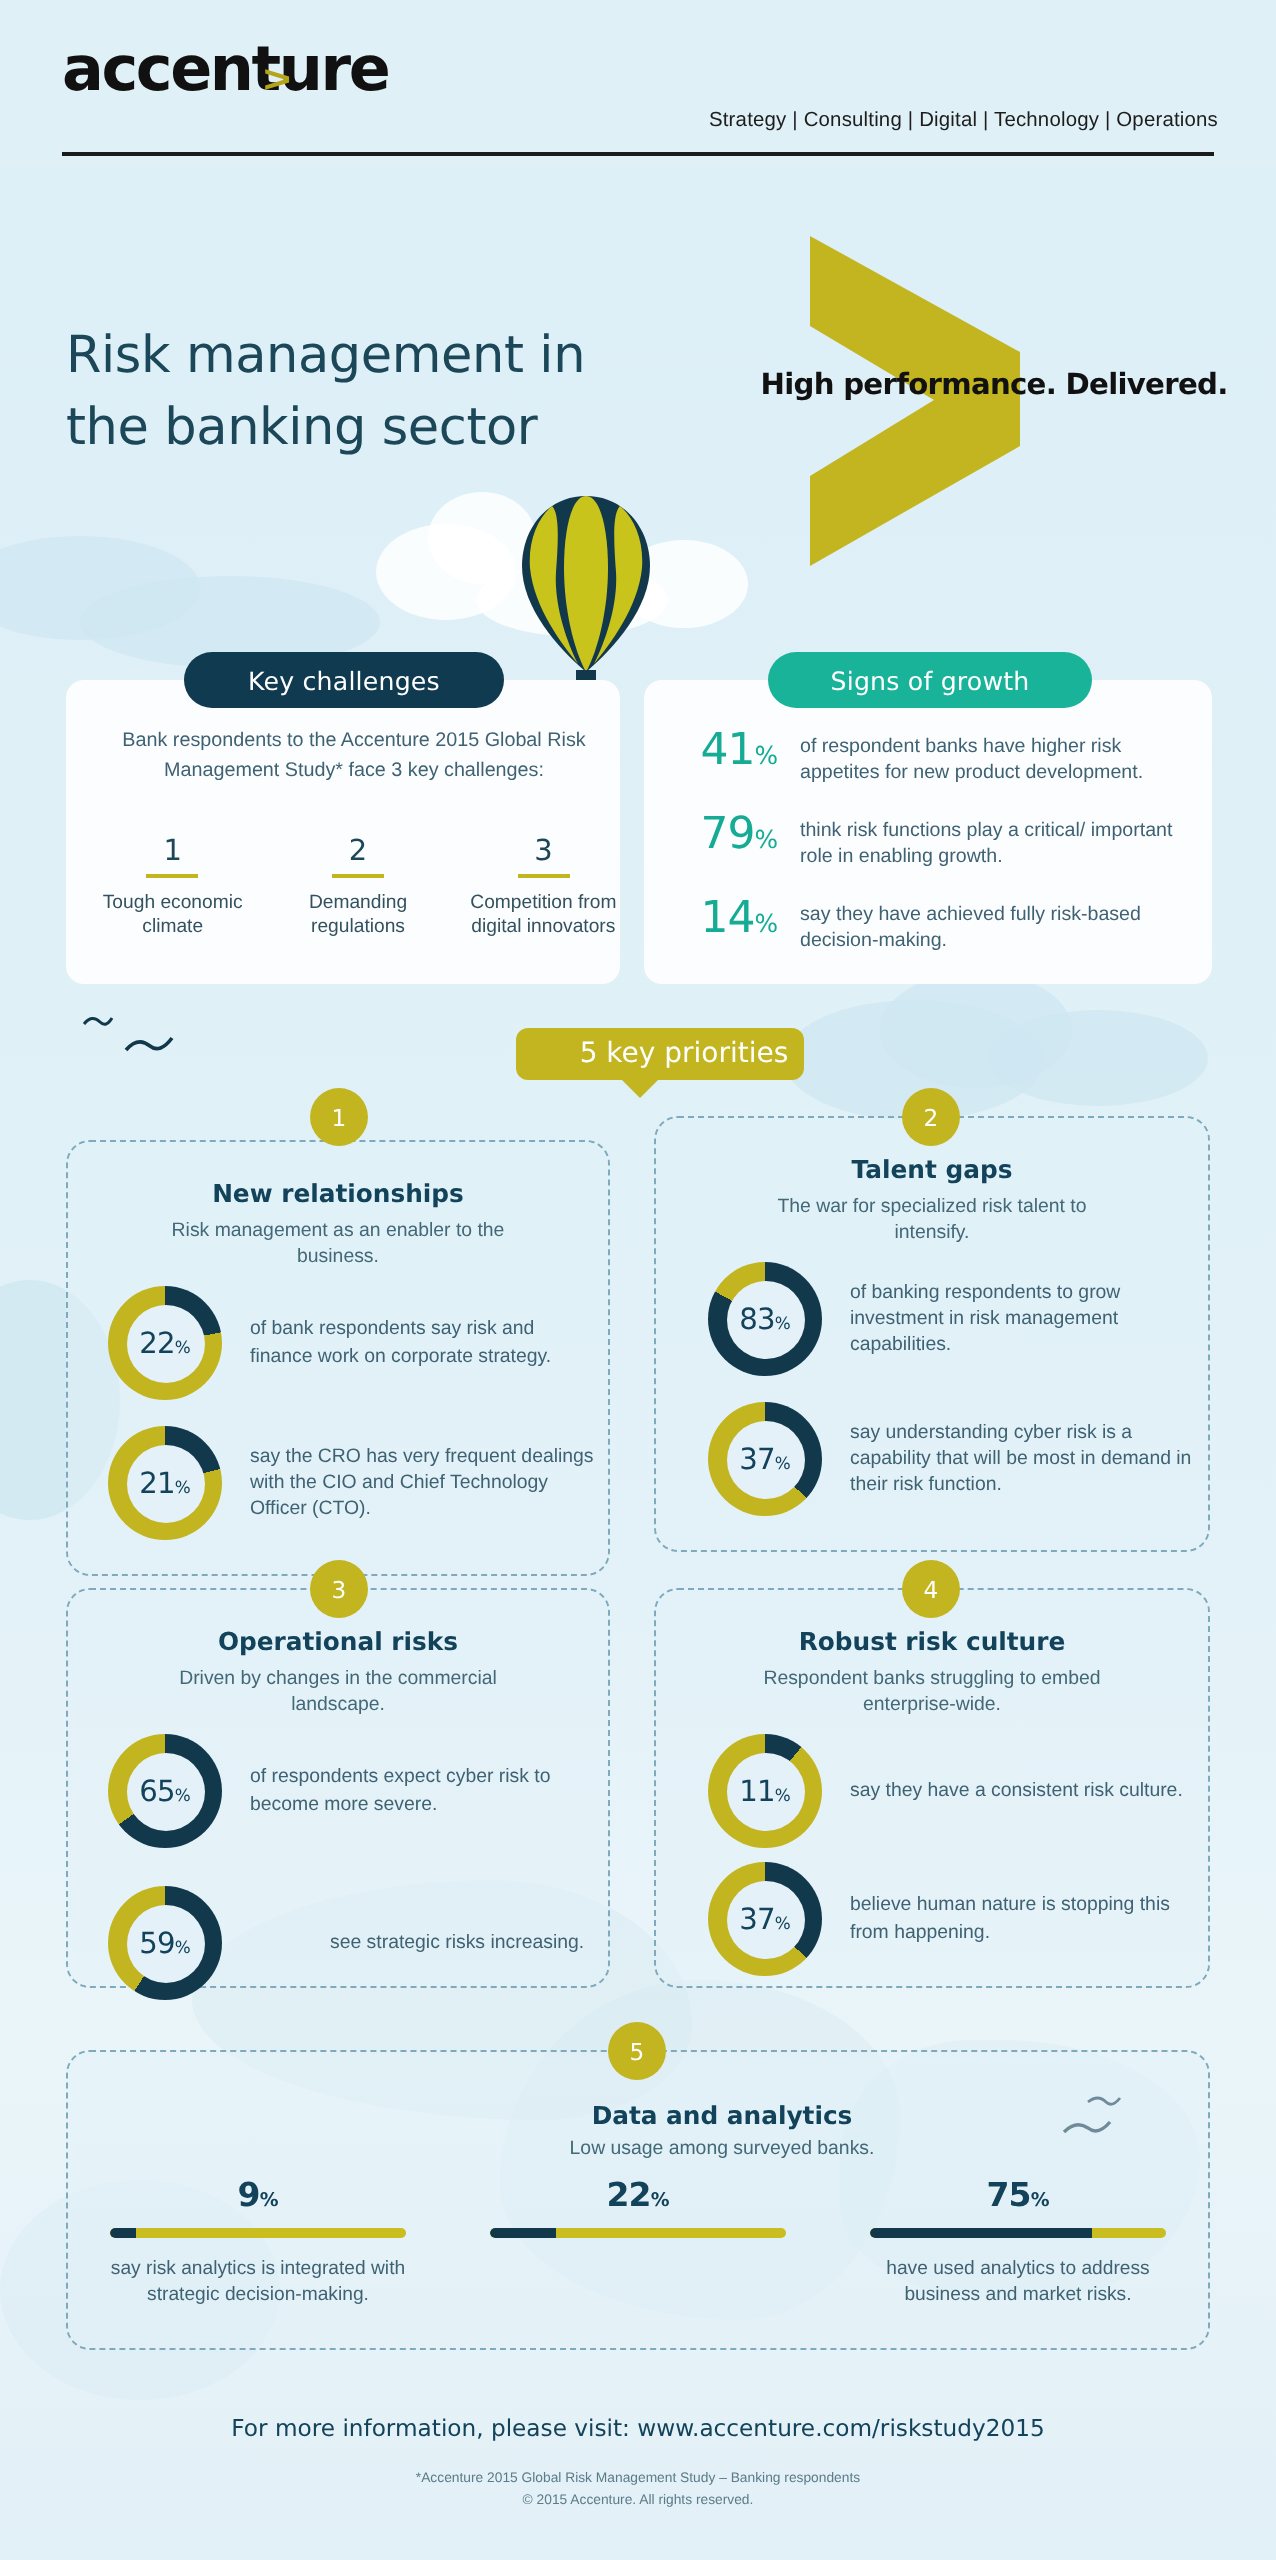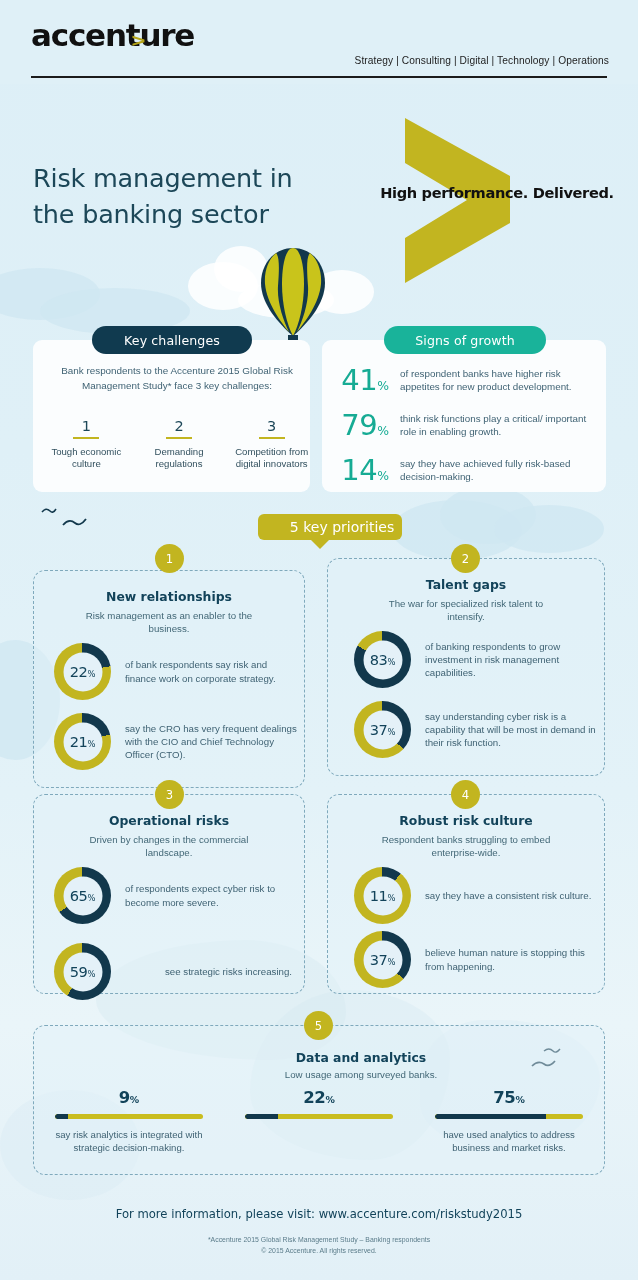--- a/index.html
+++ b/index.html
@@ -59,21 +59,21 @@
   .kc-item{ flex:1; text-align:center; }
   .kc-num{ font-size:14.5px; color:#1c4758; font-family:"DejaVu Sans", sans-serif;
            padding-bottom:3px; }
   .kc-rule{ width:26px; height:1.6px; background:#c2b520; margin:0 auto 7px; }
   .kc-label{ font-size:9.6px; line-height:12.6px; color:#33515f; }
 
   .sg-rows{ position:absolute; left:332px; top:363px; width:268px; }
   .sg-row{ display:flex; align-items:flex-start; margin-bottom:11px; }
   .sg-pct{ width:68px; text-align:right; padding-right:11px; flex:none;
            font-family:"DejaVu Sans", sans-serif; color:#16ab94; font-weight:400; }
-  .sg-pct .big{ font-size:29px; letter-spacing:-.5px; }
+  .sg-pct .big{ font-size:22px; letter-spacing:-.5px; }
   .sg-pct .sm{ font-size:12.4px; }
   .sg-txt{ font-size:9.8px; line-height:13.4px; color:#3f6273; padding-top:4px; }
 
   
   .kp-banner{ position:absolute; left:258px; top:514px; width:144px; height:26px;
               background:#c2b520; border-radius:6px; color:#fff;
               display:flex; align-items:center; justify-content:center;
               font-size:14px; font-family:"DejaVu Sans", sans-serif; z-index:6;padding-left:24px; }
   .kp-tip{ position:absolute; left:309px; top:538px; width:0; height:0;
            border-left:11px solid transparent; border-right:11px solid transparent;
@@ -188,21 +188,21 @@
     <rect x="26" y="94" width="16" height="14" rx="2" fill="#12384c"></rect>
   </svg>
 
   <div class="panel panel-white" style="left:33px; top:340px; width:277px; height:152px;"></div>
   <div class="pill pill-dark" style="left:92px; top:326px; width:160px;">Key challenges</div>
   <div class="kc-body">Bank respondents to the Accenture 2015 Global Risk Management Study* face 3 key challenges:</div>
   <div class="kc-items">
     <div class="kc-item">
       <div class="kc-num">1</div>
       <div class="kc-rule"></div>
-      <div class="kc-label">Tough economic culture</div>
+      <div class="kc-label">Tough economic climate</div>
     </div>
     <div class="kc-item">
       <div class="kc-num">2</div>
       <div class="kc-rule"></div>
       <div class="kc-label">Demanding regulations</div>
     </div>
     <div class="kc-item">
       <div class="kc-num">3</div>
       <div class="kc-rule"></div>
       <div class="kc-label">Competition from digital innovators</div>

